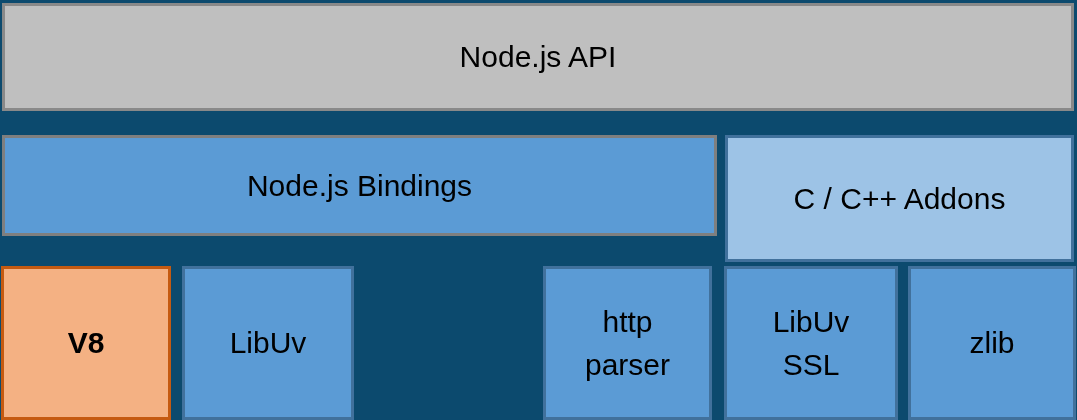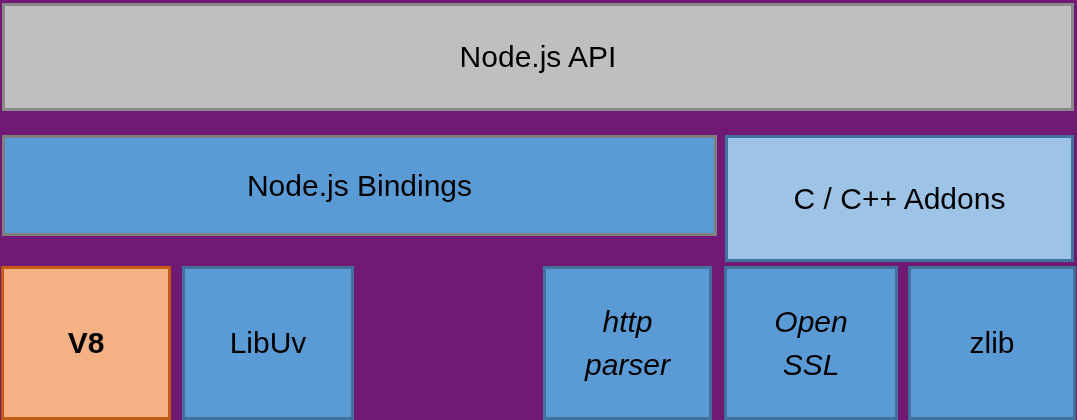--- a/index.html
+++ b/index.html
@@ -4,21 +4,21 @@
 <style>
   html, body {
     margin: 0;
     padding: 0;
     background: #000000;
   }
   .diagram {
     position: relative;
     width: 1077px;
     height: 420px;
-    background: #701a75;
+    background: #0c4a6e;
     overflow: hidden;
     font-family: "Liberation Sans", sans-serif;
   }
   .box {
     position: absolute;
     box-sizing: border-box;
     display: flex;
     align-items: center;
     justify-content: center;
     color: #000000;
@@ -59,21 +59,20 @@
   .lib-cares   { left: 364px; width: 169px; }
   .lib-http    { left: 543px; width: 169px; }
   .lib-openssl { left: 724px; width: 174px; }
   .lib-zlib    { left: 908px; width: 168px; }
   .label {
     display: inline-block;
   }
   .label.wrap {
     width: min-content;
     line-height: 1.45;
-    font-style: italic;
   }
 </style>
 </head>
 <body>
 
 <div class="diagram">
 
   <div class="box box-api">
     <span class="label">Node.js API</span>
   </div>
@@ -93,20 +92,20 @@
   <div class="box lib lib-libuv">
     <span class="label">LibUv</span>
   </div>
 
 
   <div class="box lib lib-http">
     <span class="label wrap">http parser</span>
   </div>
 
   <div class="box lib lib-openssl">
-    <span class="label wrap">Open SSL</span>
+    <span class="label wrap">LibUv SSL</span>
   </div>
 
   <div class="box lib lib-zlib">
     <span class="label">zlib</span>
   </div>
 
 </div>
 
 </body></html>

